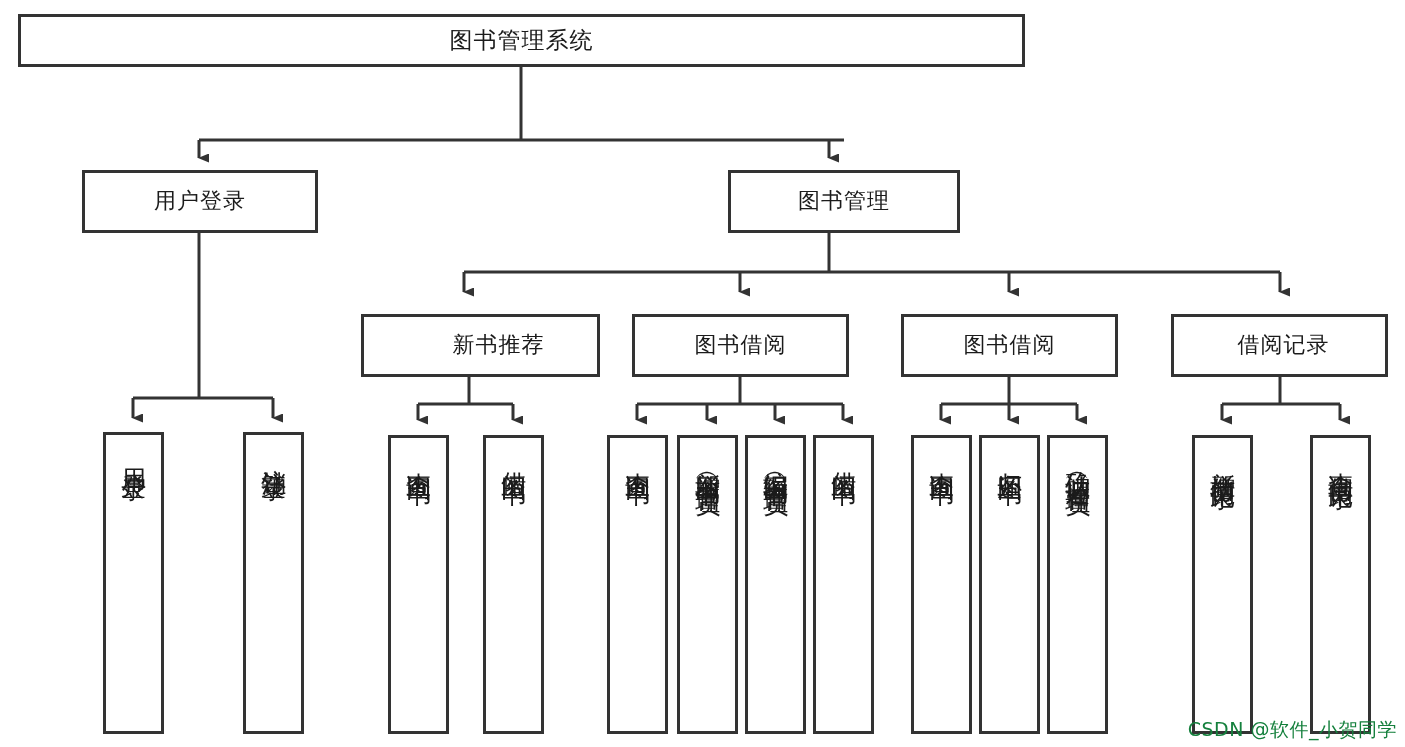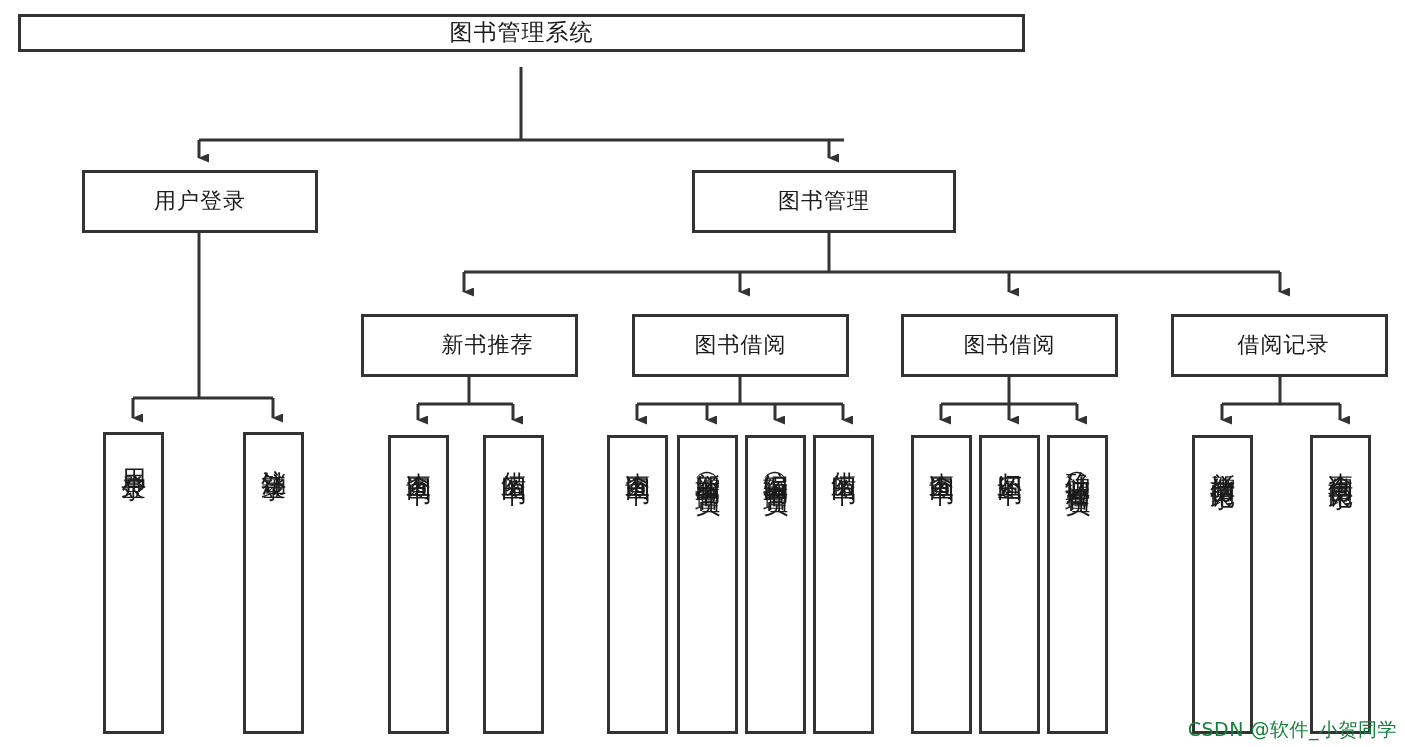--- a/index.html
+++ b/index.html
@@ -97,32 +97,32 @@
       <path d="M1009,404 L1009,420" marker-end="url(#arw)"></path>
       <path d="M1077,404 L1077,420" marker-end="url(#arw)"></path>
 
       <path d="M1280,377 L1280,404"></path>
       <path d="M1222,404 L1340,404"></path>
       <path d="M1222,404 L1222,420" marker-end="url(#arw)"></path>
       <path d="M1340,404 L1340,420" marker-end="url(#arw)"></path>
     </g>
   </svg>
 
-  <div class="node root" style="left:18px;top:14px;width:1007px;height:38px;">
+  <div class="node root" style="left:18px;top:14px;width:1007px;height:53px;">
     <span class="lbl">图书管理系统</span>
   </div>
 
   <div class="node" style="left:82px;top:170px;width:236px;height:63px;">
     <span class="lbl">用户登录</span>
   </div>
-  <div class="node" style="left:692px;top:170px;width:264px;height:63px;">
+  <div class="node" style="left:728px;top:170px;width:232px;height:63px;">
     <span class="lbl">图书管理</span>
   </div>
 
-  <div class="node" style="left:361px;top:314px;width:217px;height:63px;padding-left:36px;">
+  <div class="node" style="left:361px;top:314px;width:239px;height:63px;padding-left:36px;">
     <span class="lbl">新书推荐</span>
   </div>
   <div class="node" style="left:632px;top:314px;width:217px;height:63px;">
     <span class="lbl">图书借阅</span>
   </div>
   <div class="node" style="left:901px;top:314px;width:217px;height:63px;">
     <span class="lbl">图书借阅</span>
   </div>
   <div class="node" style="left:1171px;top:314px;width:217px;height:63px;padding-left:8px;">
     <span class="lbl">借阅记录</span>

